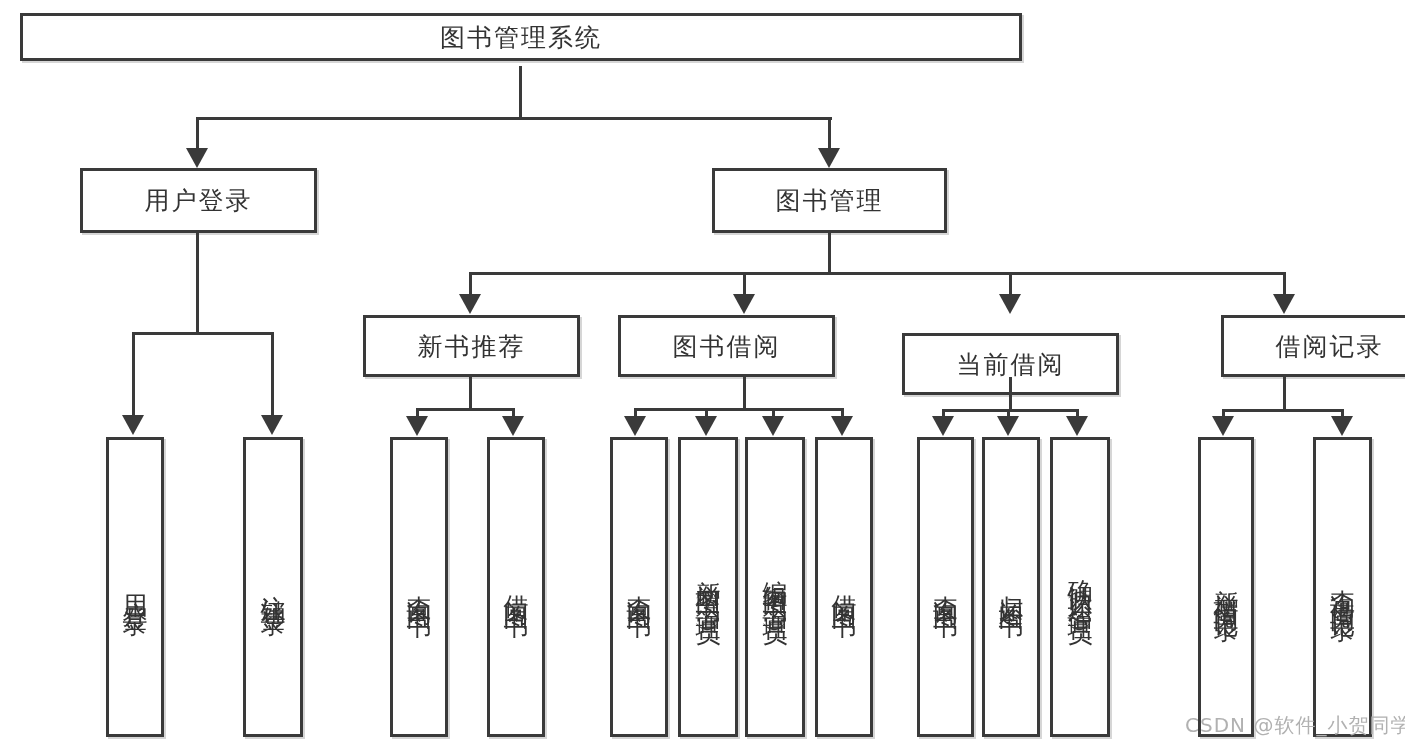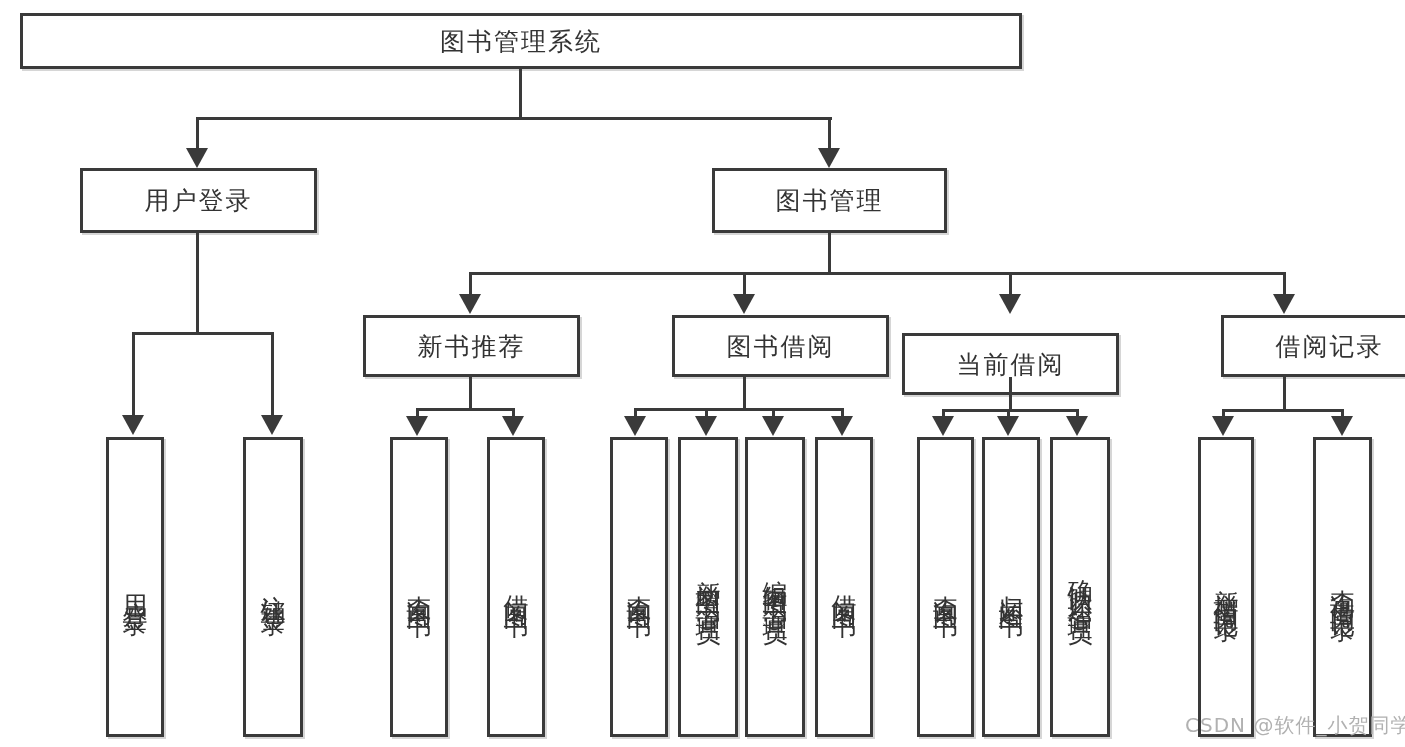--- a/index.html
+++ b/index.html
@@ -19,25 +19,25 @@
   }
   .hline,.vline{position:absolute;background:#3a3a3a;}
   .hline{height:3px;}
   .vline{width:3px;}
   .arrow{position:absolute;width:22px;display:flex;flex-direction:column;align-items:center;}
   .arrow .stem{width:3px;flex:1 1 auto;background:#3a3a3a;}
   .arrow .head{width:0;height:0;flex:0 0 auto;
     border-left:11px solid transparent;border-right:11px solid transparent;
     border-top:20px solid #3a3a3a;}
   
-  .b-root{left:20px;top:13px;width:1002px;height:56px;}
+  .b-root{left:20px;top:13px;width:1002px;height:48px;}
   .b-l2a{left:80px;top:168px;width:237px;height:65px;}
   .b-l2b{left:712px;top:168px;width:235px;height:65px;}
   .b-l3{top:315px;width:217px;height:62px;}
-  .b-l3a{left:363px;} .b-l3b{left:672px;} .b-l3c{left:902px;margin-top:18px;} .b-l3d{left:1221px;}
+  .b-l3a{left:363px;} .b-l3b{left:618px;} .b-l3c{left:902px;margin-top:18px;} .b-l3d{left:1221px;}
   .leaf{top:437px;height:300px;}
   .lf-1a{left:106px;width:58px;} .lf-1b{left:243px;width:60px;}
   .lf-2a{left:390px;width:58px;} .lf-2b{left:487px;width:58px;}
   .lf-3a{left:610px;width:58px;} .lf-3b{left:678px;width:60px;}
   .lf-3c{left:745px;width:60px;} .lf-3d{left:815px;width:58px;}
   .lf-4a{left:917px;width:57px;} .lf-4b{left:982px;width:58px;} .lf-4c{left:1050px;width:60px;}
   .lf-5a{left:1198px;width:56px;} .lf-5b{left:1313px;width:59px;}
   .watermark{
     position:absolute;left:1185px;top:712px;z-index:6;
     font-size:20px;letter-spacing:1px;color:#b1b1b1;white-space:nowrap;

